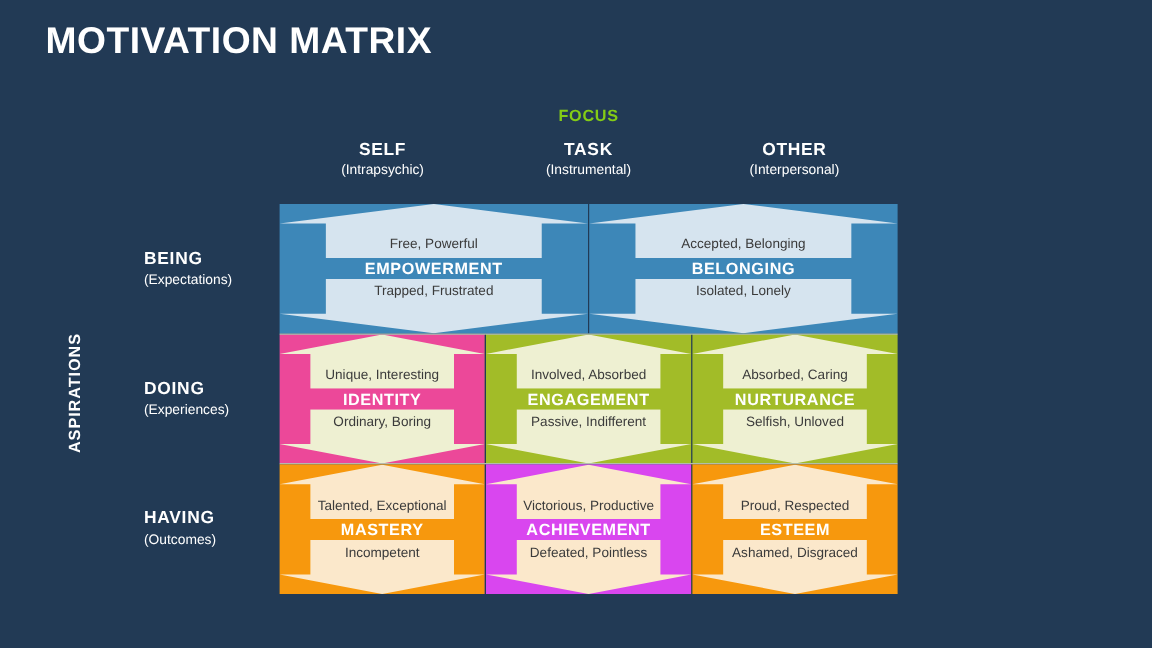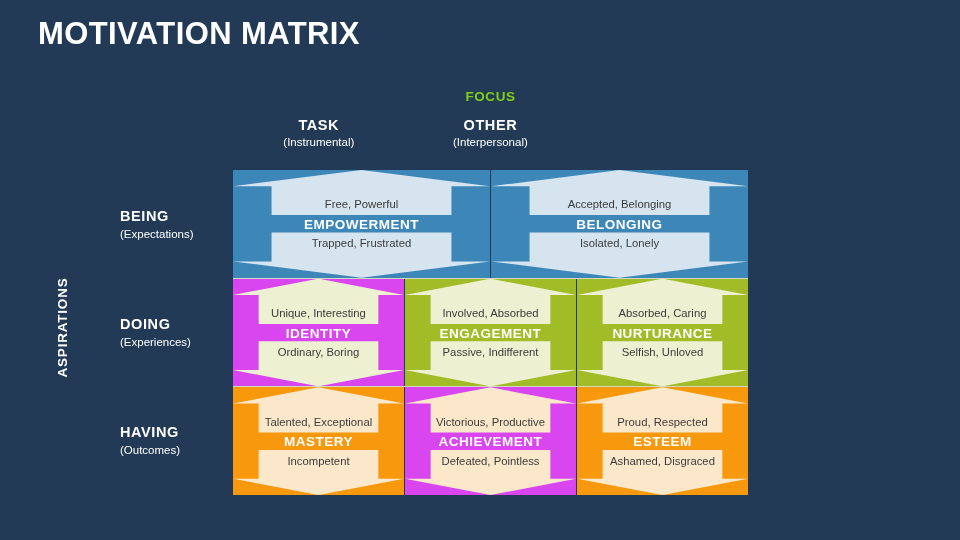--- a/index.html
+++ b/index.html
@@ -208,20 +208,24 @@
 </style>
 </head>
 <body>
 
 <div id="page-title">MOTIVATION MATRIX</div>
 
 <div id="focus-axis-label">FOCUS</div>
 
 <div id="column-headers">
   <div class="col-head">
+    <div class="col-head-title">SELF</div>
+    <div class="col-head-sub">(Intrapsychic)</div>
+  </div>
+  <div class="col-head">
     <div class="col-head-title">TASK</div>
     <div class="col-head-sub">(Instrumental)</div>
   </div>
   <div class="col-head">
     <div class="col-head-title">OTHER</div>
     <div class="col-head-sub">(Interpersonal)</div>
   </div>
 </div>
 
 <div id="aspirations-axis-label">ASPIRATIONS</div>
@@ -264,21 +268,21 @@
           </div>
           <div class="arrow-down">
             <div class="arrow-shape" style="background: rgb(214, 228, 239);"></div>
             <div class="pole-text">Isolated, Lonely</div>
           </div>
         </div>
         <div class="cell-label">BELONGING</div>
       </div>
     </div>
     <div class="matrix-row">
-      <div class="matrix-cell" style="background: #d946ef;">
+      <div class="matrix-cell" style="background: #ec4899;">
         <div class="cell-inner">
           <div class="arrow-up">
             <div class="arrow-shape" style="background: rgb(238, 240, 210);"></div>
             <div class="pole-text">Unique, Interesting</div>
           </div>
           <div class="arrow-down">
             <div class="arrow-shape" style="background: rgb(238, 240, 210);"></div>
             <div class="pole-text">Ordinary, Boring</div>
           </div>
         </div>

